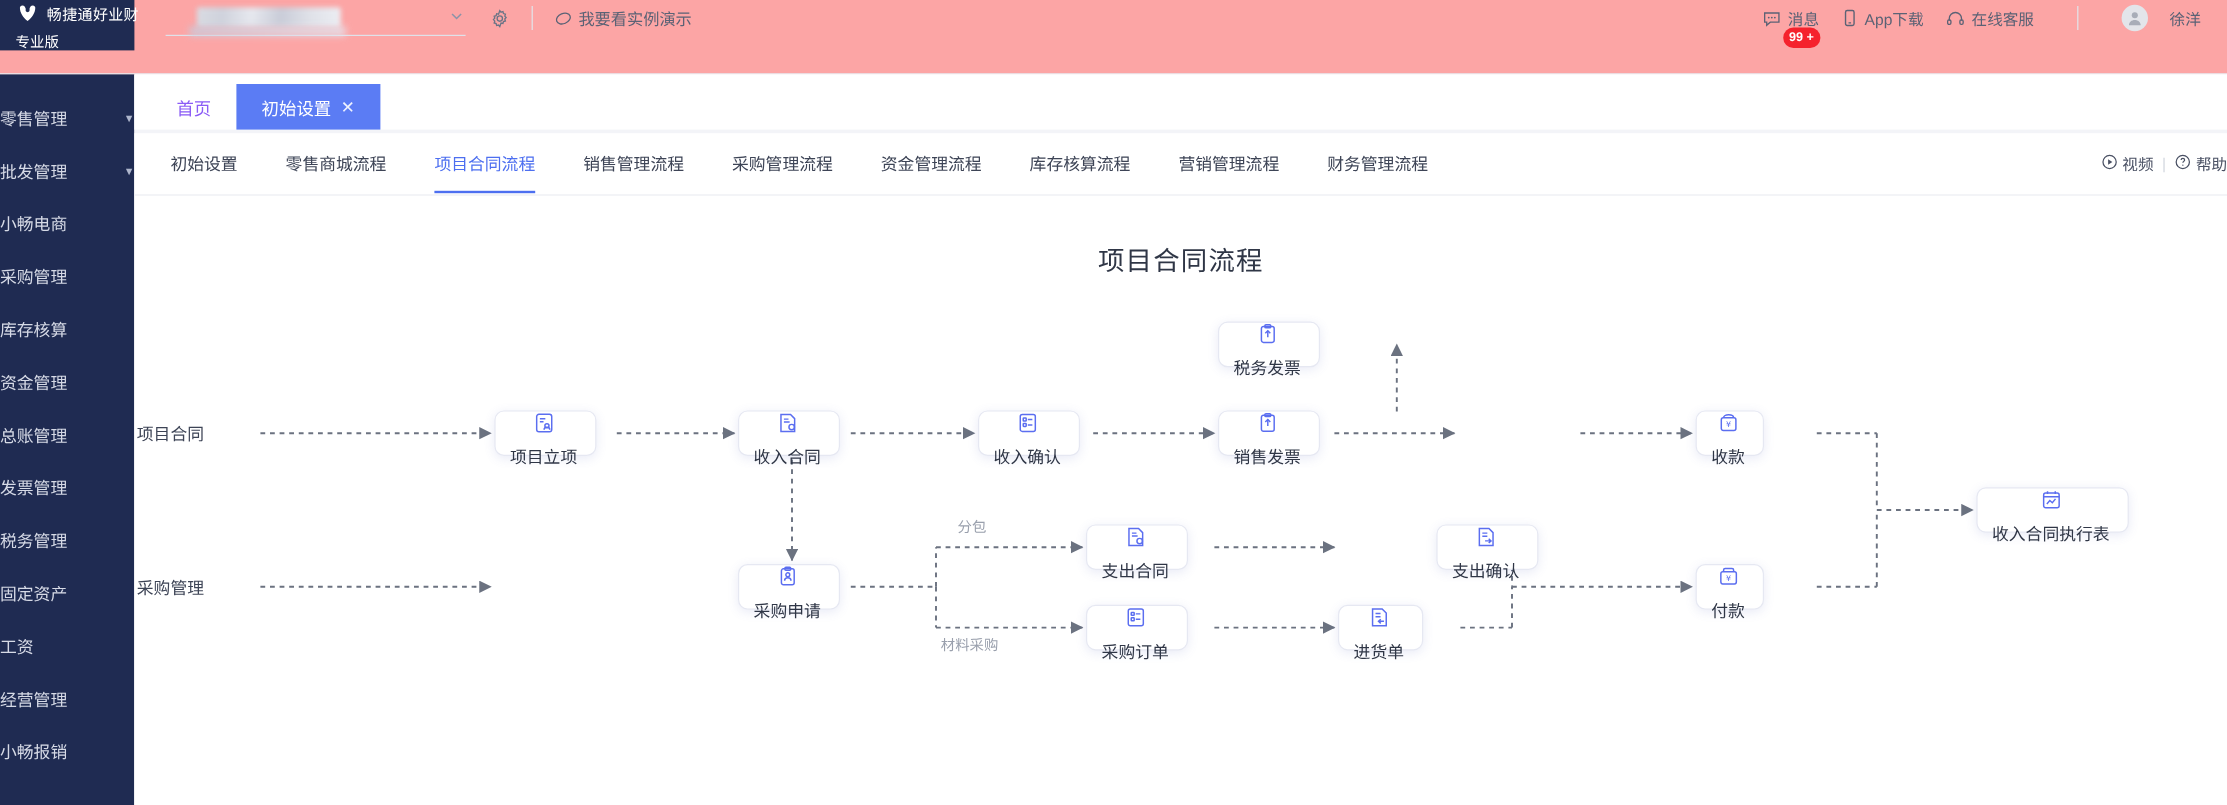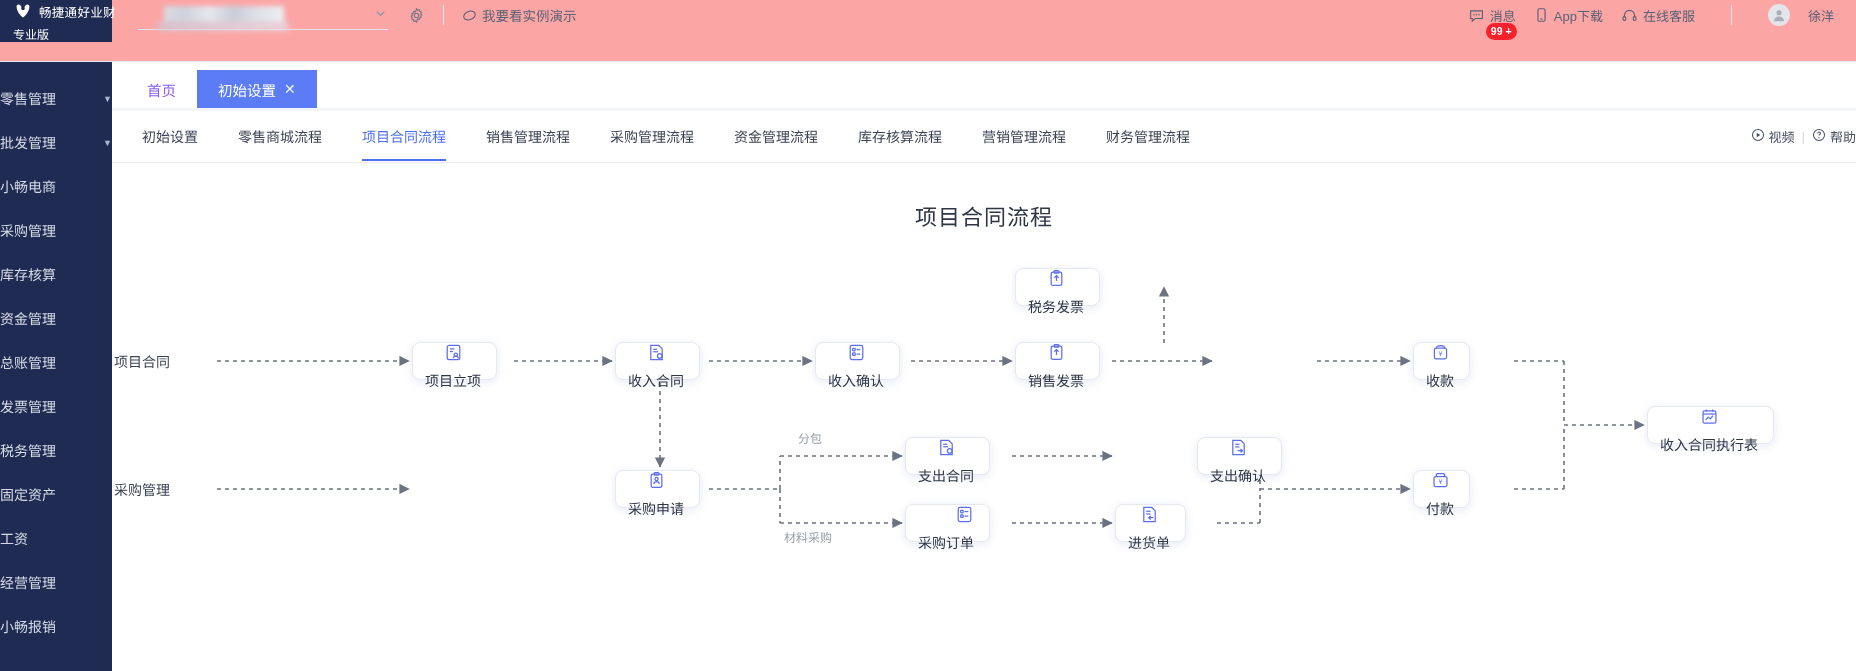--- a/index.html
+++ b/index.html
@@ -488,21 +488,21 @@
               <svg width="19" height="19" viewBox="0 0 20 20" fill="none" stroke="#5b6ef0" stroke-width="1.3">
                 <path d="M4 2.6h8.4l3.6 3.6v11.2H4z"></path>
                 <line x1="6.6" y1="6.6" x2="11" y2="6.6"></line>
                   <line x1="6.6" y1="9.4" x2="11" y2="9.4"></line>
                 <path d="M9 13.4h5M12.2 11.6l2 1.8-2 1.8"></path>
               </svg>
             </span>
             <span>支出确认</span>
           </div>
 
-          <div class="node" style="left:793px; top:273px;align-items:flex-end;">
+          <div class="node" style="left:793px; top:273px;">
             <span class="nicon">
               <svg width="19" height="19" viewBox="0 0 20 20" fill="none" stroke="#5b6ef0" stroke-width="1.3">
                 <rect x="3.4" y="2.6" width="13.2" height="14.8" rx="1.8"></rect>
                 <rect x="6" y="5.6" width="2.6" height="2.6" rx=".5"></rect>
                   <line x1="10" y1="6.9" x2="14" y2="6.9"></line>
                 <rect x="6" y="10.4" width="2.6" height="2.6" rx=".5"></rect>
                   <line x1="10" y1="11.7" x2="14" y2="11.7"></line>
               </svg>
             </span>
             <span>采购订单</span>

